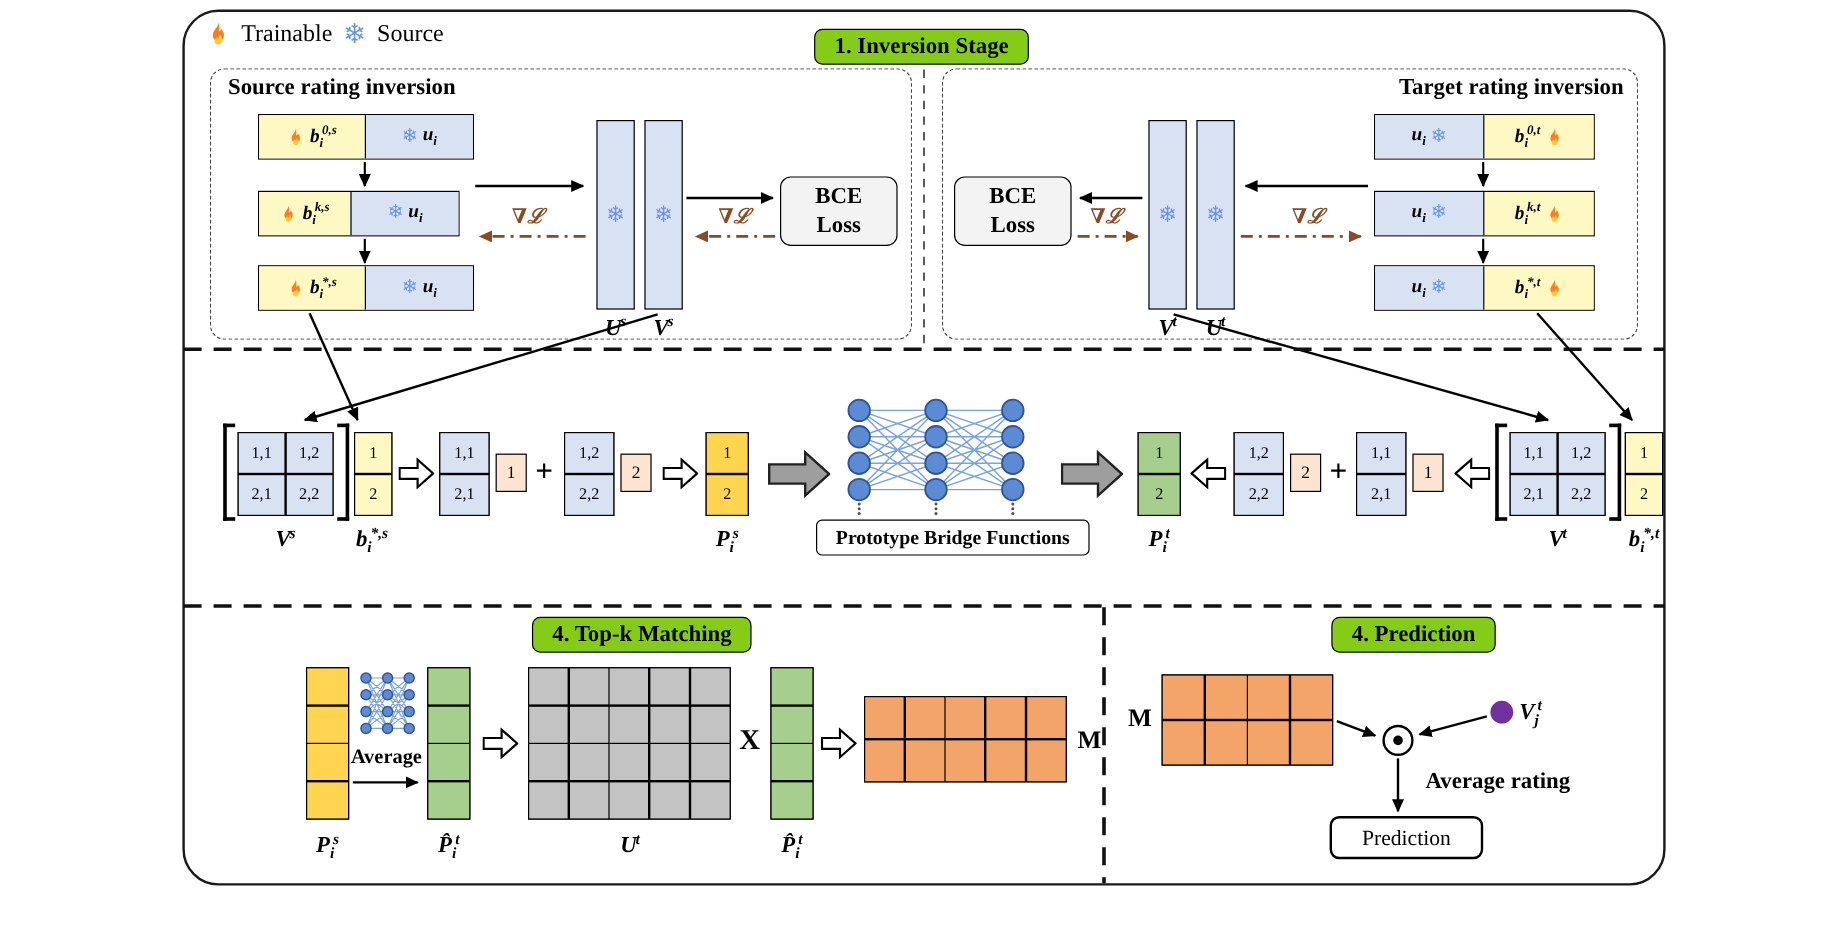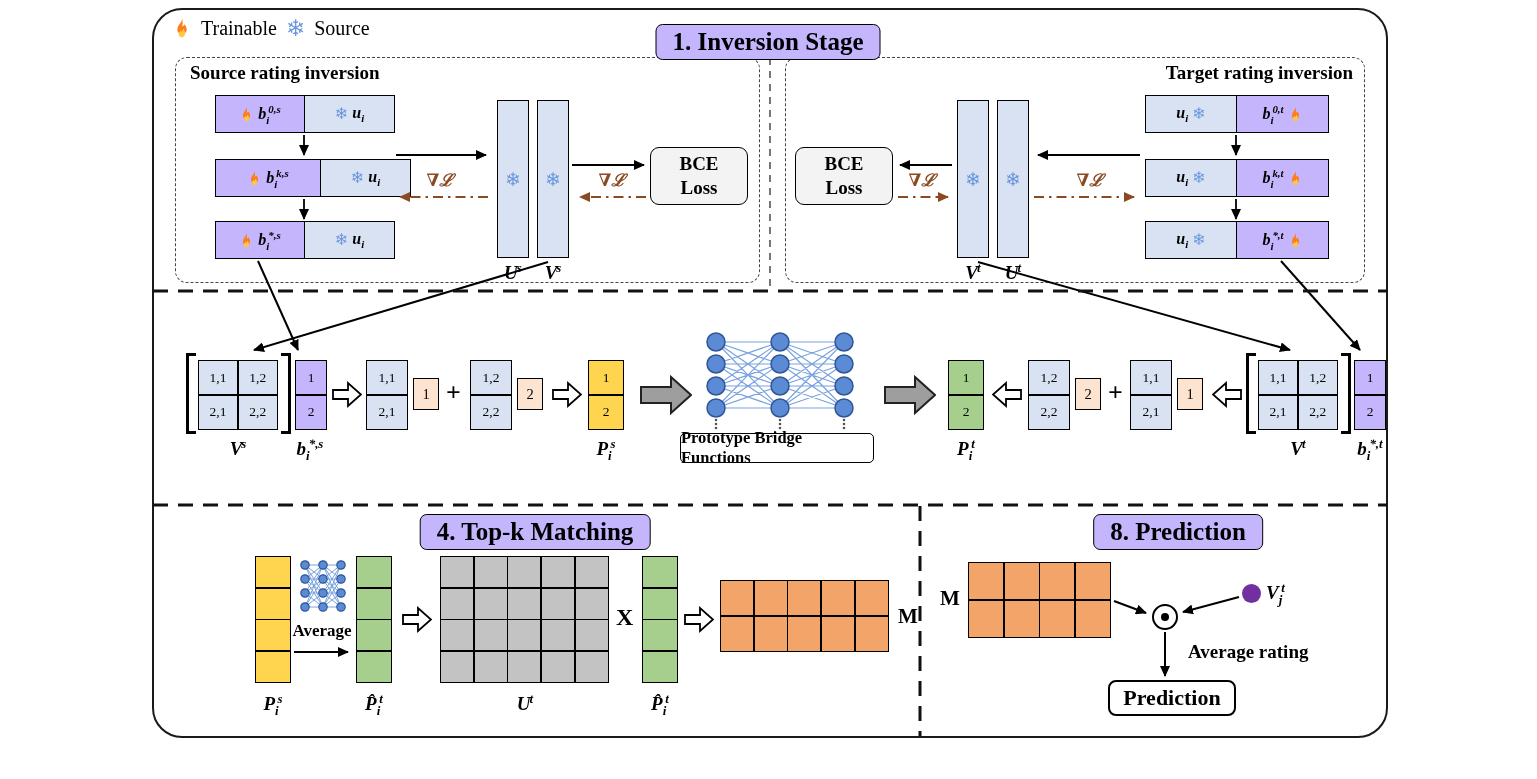--- a/index.html
+++ b/index.html
@@ -2,29 +2,29 @@
 <html><head>
 <meta charset="utf-8">
 <style>
 *{margin:0;padding:0;box-sizing:border-box}
 body{font-family:"Liberation Serif","DejaVu Serif",serif;background:#fff}
 #canvas{position:relative;width:1537px;height:779px;background:#fff;overflow:hidden}
 #outer{position:absolute;left:152px;top:8px;width:1236px;height:730px;border:2.2px solid #1a1a1a;border-radius:30px}
 .abs{position:absolute}
 .dashbox{position:absolute;border:1.7px dashed #444;border-radius:12px}
 .boxtitle{position:absolute;font-weight:bold;font-size:19px;white-space:nowrap}
-.badge{position:absolute;transform:translateX(-50%);background:#c4b5fd;border:1.7px solid #000;border-radius:7px;font-weight:bold;font-size:25px;padding:3px 16px;white-space:nowrap;z-index:60}
+.badge{position:absolute;transform:translateX(-50%);background:#84cc16;border:1.7px solid #000;border-radius:7px;font-weight:bold;font-size:19px;padding:3px 16px;white-space:nowrap;z-index:60}
 .legend{position:absolute;left:172px;top:16px;display:flex;align-items:center;gap:9px;font-size:20px}
 .snow{color:#6a96dd;font-size:16px;line-height:1}
 .legend .snow{font-size:23px}
 .colsnow{font-size:19px}
 .crow{position:absolute;display:flex;height:38px;border:1.7px solid #000}
 .cpart{display:flex;align-items:center;justify-content:center;gap:4px;height:100%}
 .cpart+.cpart{border-left:1.7px solid #000}
-.c-peach{background:#c4b5fd}
+.c-peach{background:#fef9c3}
 .c-blue{background:#d9e2f3}
 .c-yellow{background:#ffd44f}
 .c-green{background:#a6cf8d}
 .c-orange{background:#f2a469}
 .c-gray{background:#c3c3c3}
 .rowlab{font-size:16px;white-space:nowrap}
 .mi{font-weight:bold;font-style:italic}
 sub{font-size:68%}
 sup{font-size:68%;margin-left:-1px}
 .mlab{position:absolute;text-align:center;font-weight:bold;font-style:italic;font-size:19px;line-height:1.1}
@@ -45,61 +45,61 @@
 .plus{position:absolute;font-size:26px;font-weight:bold}
 .brk{position:absolute;width:10px;height:81px;border:3px solid #000}
 .brkl{border-right:none}
 .brkr{border-left:none}
 .bridgebox{position:absolute;background:#fff;border:1.8px solid #000;border-radius:5px;display:flex;align-items:center;justify-content:center;font-weight:bold;font-size:16.5px}
 .biglab{position:absolute;font-weight:bold;font-size:21px}
 .btext{position:absolute;text-align:center;font-weight:bold;font-size:19px;line-height:1.25}
 .odot{position:absolute;width:26px;height:26px;border:2.7px solid #000;border-radius:50%;background:#fff;display:flex;align-items:center;justify-content:center}
 .odot i{width:8px;height:8px;background:#000;border-radius:50%}
 .pdot{position:absolute;width:19px;height:19px;background:#7030a0;border-radius:50%}
-.predbox{position:absolute;width:128px;height:36px;background:#fff;border:2px solid #000;border-radius:8px;display:flex;align-items:center;justify-content:center;font-weight:bold;font-size:22px}
+.predbox{position:absolute;width:128px;height:36px;background:#fff;border:2px solid #000;border-radius:8px;display:flex;align-items:center;justify-content:center;font-weight:normal;font-size:18px}
 #arrows{position:absolute;left:0;top:0;z-index:40;pointer-events:none}
 </style>
 </head>
 <body>
 
 <div id="canvas">
   <div id="outer"></div>
 
   <div class="legend">
     <svg width="20" height="25" viewBox="0 0 24 28">
         <path d="M12 1c1.2 5.4-5.6 8.2-5.6 14.4a5.6 5.6 0 0 0 11.2 0c0-2.9-1.5-4.7-2.7-6.5-.6 1.7-1.6 2.5-2.6 2.5.9-3.2.5-7.2-.3-10.4z" fill="#ff7b1c"></path>
         <path d="M12 24.6c-2.2 0-3.9-1.6-3.9-3.7 0-2 1.4-3.1 2.5-4.4.4 1 1.1 1.5 1.9 1.5-.3-1.3 0-2.6 1-3.7 1.4 1.8 2.3 3.2 2.3 5.1 0 2.7-1.6 5.2-3.8 5.2z" fill="#ffc93c"></path>
       </svg>
     <span>Trainable</span>
     <span class="snow">❄</span>
     <span>Source</span>
   </div>
 
   <div class="badge" style="left:768px;top:24px">1. Inversion Stage</div>
   <div class="badge" style="left:535px;top:514px">4. Top-k Matching</div>
-  <div class="badge" style="left:1178px;top:514px">8. Prediction</div>
+  <div class="badge" style="left:1178px;top:514px">4. Prediction</div>
 
   <div class="dashbox" style="left:175px;top:57px;width:585px;height:226px"></div>
   <div class="boxtitle" style="left:190px;top:62px">Source rating inversion</div>
 
   <div class="crow" style="left:215px;top:95px">
     <div class="cpart c-peach" style="width:88px">
       <svg width="15" height="19" viewBox="0 0 24 28">
           <path d="M12 1c1.2 5.4-5.6 8.2-5.6 14.4a5.6 5.6 0 0 0 11.2 0c0-2.9-1.5-4.7-2.7-6.5-.6 1.7-1.6 2.5-2.6 2.5.9-3.2.5-7.2-.3-10.4z" fill="#ff7b1c"></path>
           <path d="M12 24.6c-2.2 0-3.9-1.6-3.9-3.7 0-2 1.4-3.1 2.5-4.4.4 1 1.1 1.5 1.9 1.5-.3-1.3 0-2.6 1-3.7 1.4 1.8 2.3 3.2 2.3 5.1 0 2.7-1.6 5.2-3.8 5.2z" fill="#ffc93c"></path>
         </svg>
       <span class="mi rowlab"><span>b</span><sub>i</sub><sup>0,s</sup></span>
     </div>
     <div class="cpart c-blue" style="width:90px">
       <span class="snow">❄</span>
       <span class="mi rowlab"><span>u</span><sub>i</sub></span>
     </div>
   </div>
   <div class="crow" style="left:215px;top:159px">
-    <div class="cpart c-peach" style="width:104px">
+    <div class="cpart c-peach" style="width:76px">
       <svg width="15" height="19" viewBox="0 0 24 28">
           <path d="M12 1c1.2 5.4-5.6 8.2-5.6 14.4a5.6 5.6 0 0 0 11.2 0c0-2.9-1.5-4.7-2.7-6.5-.6 1.7-1.6 2.5-2.6 2.5.9-3.2.5-7.2-.3-10.4z" fill="#ff7b1c"></path>
           <path d="M12 24.6c-2.2 0-3.9-1.6-3.9-3.7 0-2 1.4-3.1 2.5-4.4.4 1 1.1 1.5 1.9 1.5-.3-1.3 0-2.6 1-3.7 1.4 1.8 2.3 3.2 2.3 5.1 0 2.7-1.6 5.2-3.8 5.2z" fill="#ffc93c"></path>
         </svg>
       <span class="mi rowlab"><span>b</span><sub>i</sub><sup>k,s</sup></span>
     </div>
     <div class="cpart c-blue" style="width:90px">
       <span class="snow">❄</span>
       <span class="mi rowlab"><span>u</span><sub>i</sub></span>
     </div>
@@ -254,21 +254,21 @@
         <circle cx="16" cy="94" r="1.3"></circle>
         <circle cx="16" cy="98" r="1.3"></circle>
         <circle cx="80" cy="90" r="1.3"></circle>
         <circle cx="80" cy="94" r="1.3"></circle>
         <circle cx="80" cy="98" r="1.3"></circle>
         <circle cx="144" cy="90" r="1.3"></circle>
         <circle cx="144" cy="94" r="1.3"></circle>
         <circle cx="144" cy="98" r="1.3"></circle>
       </g>
   </svg>
-  <div class="bridgebox" style="left:680px;top:433px;width:194px;height:30px">Prototype Bridge Functions</div>
+  <div class="bridgebox" style="left:680px;top:433px;width:228px;height:30px">Prototype Bridge Functions</div>
 
   <svg class="abs" style="left:884px;top:374px" width="52" height="42" viewBox="0 0 52 42">
       <polygon points="1,13 31,13 31,3 51,21 31,39 31,29 1,29" fill="#9e9e9e" stroke="#222" stroke-width="2"></polygon>
     </svg>
 
   <div class="cellgrid gv2-34" style="left:948px;top:360px">
     <div class="cell c-green">1</div>
     <div class="cell c-green">2</div>
   </div>
   <div class="mlab" style="left:936px;top:437px;width:60px"><span>P</span><sub>i</sub><sup>t</sup></div>

